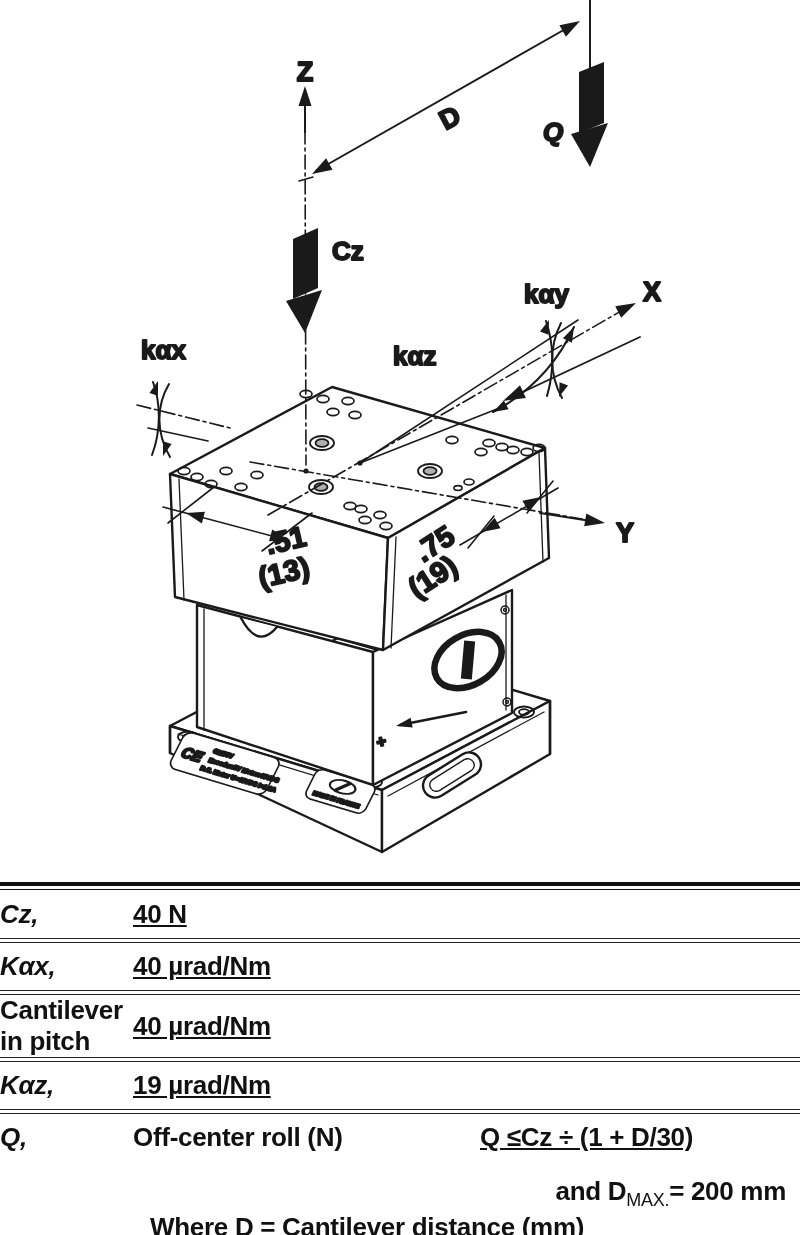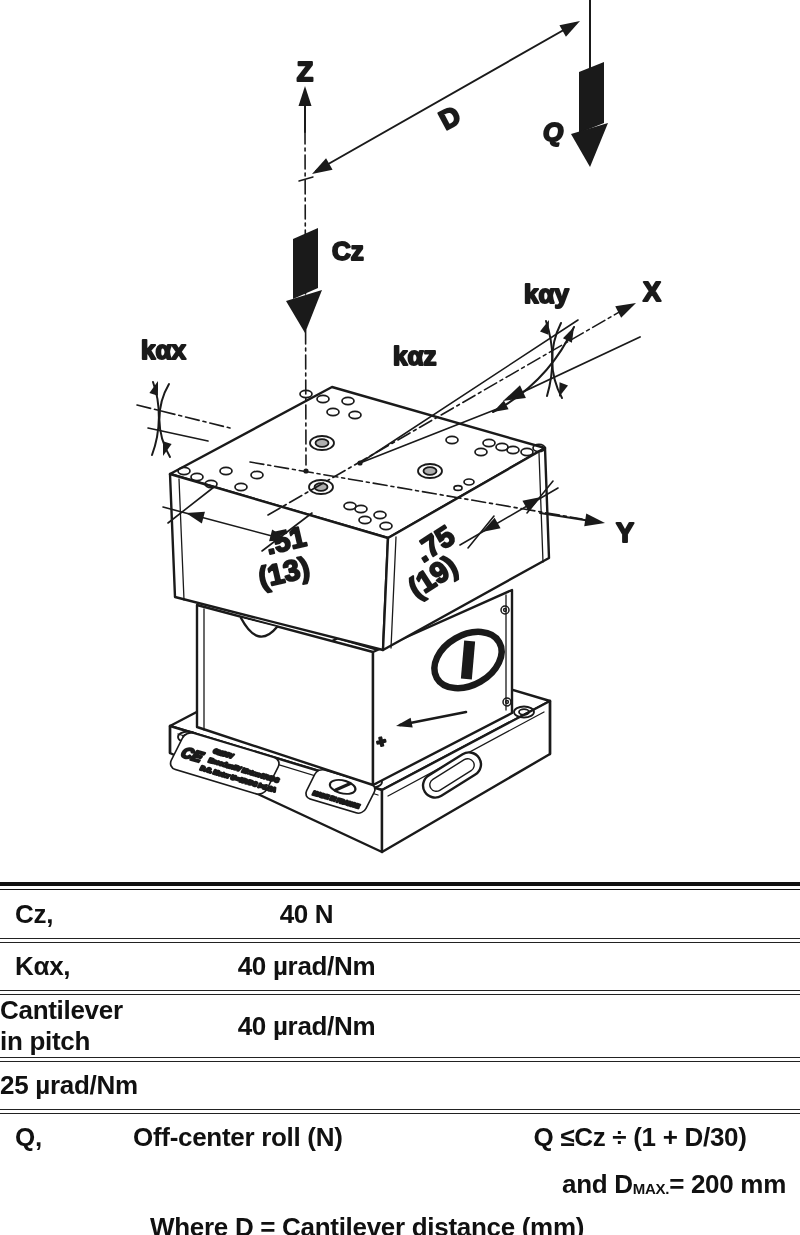--- a/index.html
+++ b/index.html
@@ -11,25 +11,25 @@
   .lbl{font-weight:bold;font-size:26px;}
   .axis{font-weight:bold;font-size:27px;}
   .dim{font-weight:bold;font-size:29px;}
   .tiny{font-weight:bold;}
   
   .spec{position:absolute;left:0;top:882px;width:800px;background:#fff;}
   .rule-top{height:9px;background:linear-gradient(to bottom,#111 0 4.5px,#fff 4.5px 7px,#111 7px 8.5px,#fff 8.5px 9px);}
   .rule-mid{height:5px;background:linear-gradient(to bottom,#222 0 1.4px,#fff 1.4px 3.6px,#222 3.6px 5px);}
   .srow{display:grid;grid-template-columns:133px 1fr 320px;align-items:center;min-height:47px;
         font-weight:bold;font-size:26px;letter-spacing:-0.3px;}
-  .srow .sym{padding-left:15px;}
-  .srow .val{text-align:center;white-space:nowrap;}
-  .and-line{min-height:46px;display:flex;align-items:center;justify-content:flex-end;
+  .srow .sym{font-style:italic;}
+  .srow .val{white-space:nowrap;text-decoration:underline;}
+  .and-line{min-height:46px;display:flex;align-items:flex-end;justify-content:flex-end;
             padding-right:14px;font-weight:bold;font-size:26px;letter-spacing:-0.3px;}
-  .and-line sub{font-size:15px;font-weight:bold;transform:translateY(4px);}
+  .and-line sub{font-size:18px;font-weight:normal;transform:translateY(4px);}
   .where-line{min-height:41px;display:flex;align-items:center;padding-left:150px;
               font-weight:bold;font-size:26px;letter-spacing:-0.3px;}
 </style>
 </head>
 <body>
 
 <div class="page">
 
   <div class="diagram">
   <svg viewBox="0 0 800 882" width="800" height="882">
@@ -293,21 +293,22 @@
     </div>
     <div class="rule-mid"></div>
 
     <div class="srow">
       <div class="desc">Cantilever in pitch</div>
       <div class="val">40 µrad/Nm</div>
     </div>
     <div class="rule-mid"></div>
 
     <div class="srow">
-      <div class="val">25 µrad/Nm</div>
+      <div class="sym">Kαz,</div>
+      <div class="val">19 µrad/Nm</div>
     </div>
     <div class="rule-mid"></div>
 
     <div class="srow">
       <div class="sym">Q,</div>
       <div class="desc">Off-center roll (N)</div>
       <div class="val">Q ≤Cz ÷ (1 + D/30)</div>
     </div>
 
     <div class="and-line">

